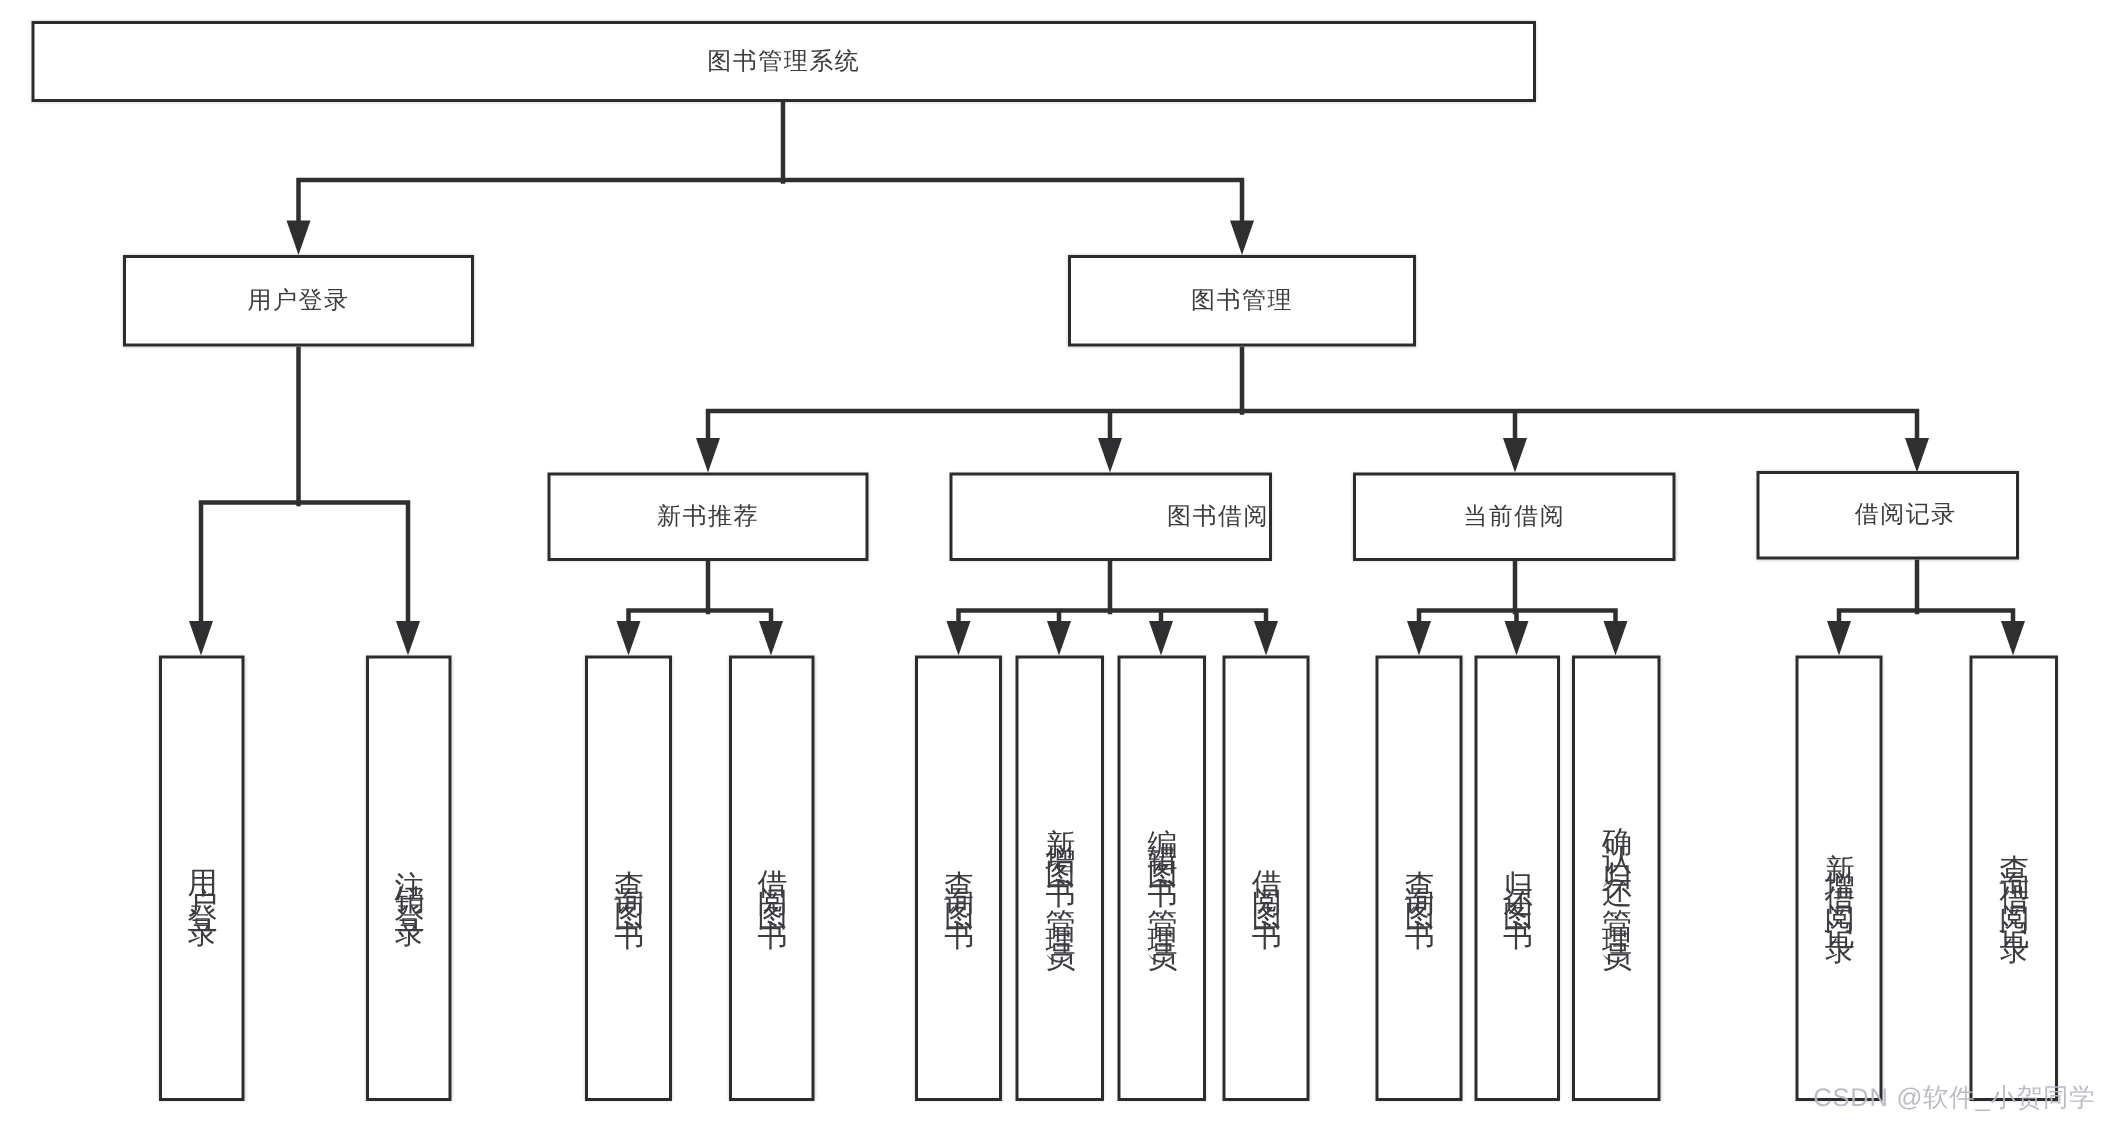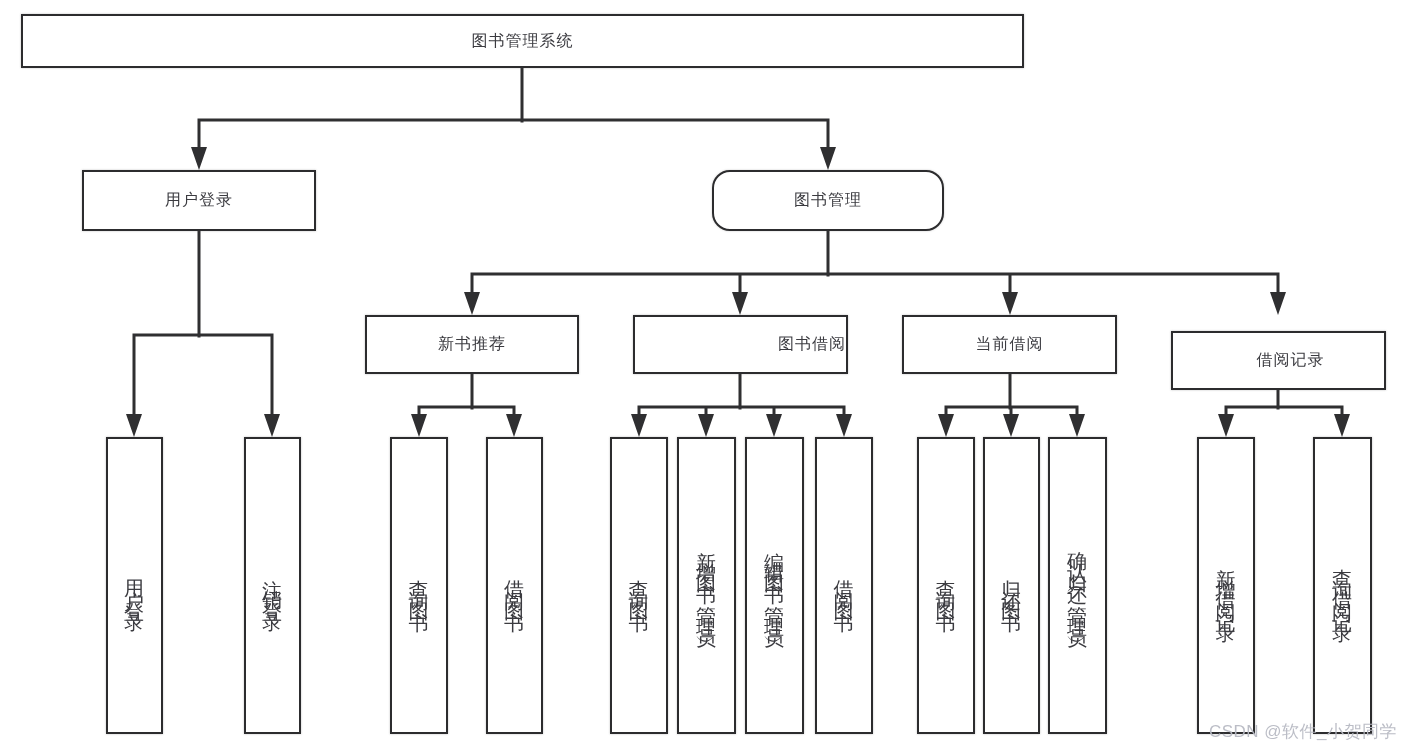--- a/index.html
+++ b/index.html
@@ -119,34 +119,34 @@
     </g>
   </svg>
 
   <div class="hbox" style="left:21px; top:14px; width:1003px; height:54px;">
     <span>图书管理系统</span>
   </div>
 
   <div class="hbox" style="left:82px; top:170px; width:234px; height:61px;">
     <span>用户登录</span>
   </div>
-  <div class="hbox" style="left:712px; top:170px; width:232px; height:61px;border-radius:18px;">
+  <div class="hbox" style="left:712px; top:170px; width:232px; height:61px;">
     <span>图书管理</span>
   </div>
 
   <div class="hbox" style="left:365px; top:315px; width:214px; height:59px;font-family:Liberation Serif, serif;">
     <span>新书推荐</span>
   </div>
   <div class="hbox" style="left:633px; top:315px; width:215px; height:59px;justify-content:flex-end;">
     <span>图书借阅</span>
   </div>
   <div class="hbox" style="left:902px; top:315px; width:215px; height:59px;">
     <span>当前借阅</span>
   </div>
-  <div class="hbox" style="left:1171px; top:331px; width:215px; height:59px;padding-left:24px;">
+  <div class="hbox" style="left:1171px; top:314px; width:175px; height:59px;padding-left:24px;">
     <span>借阅记录</span>
   </div>
 
   <div class="vbox" style="left:106px; width:57px;">
     <span class="vtext">用户登录</span>
   </div>
   <div class="vbox" style="left:244px; width:57px;">
     <span class="vtext">注销登录</span>
   </div>
 

